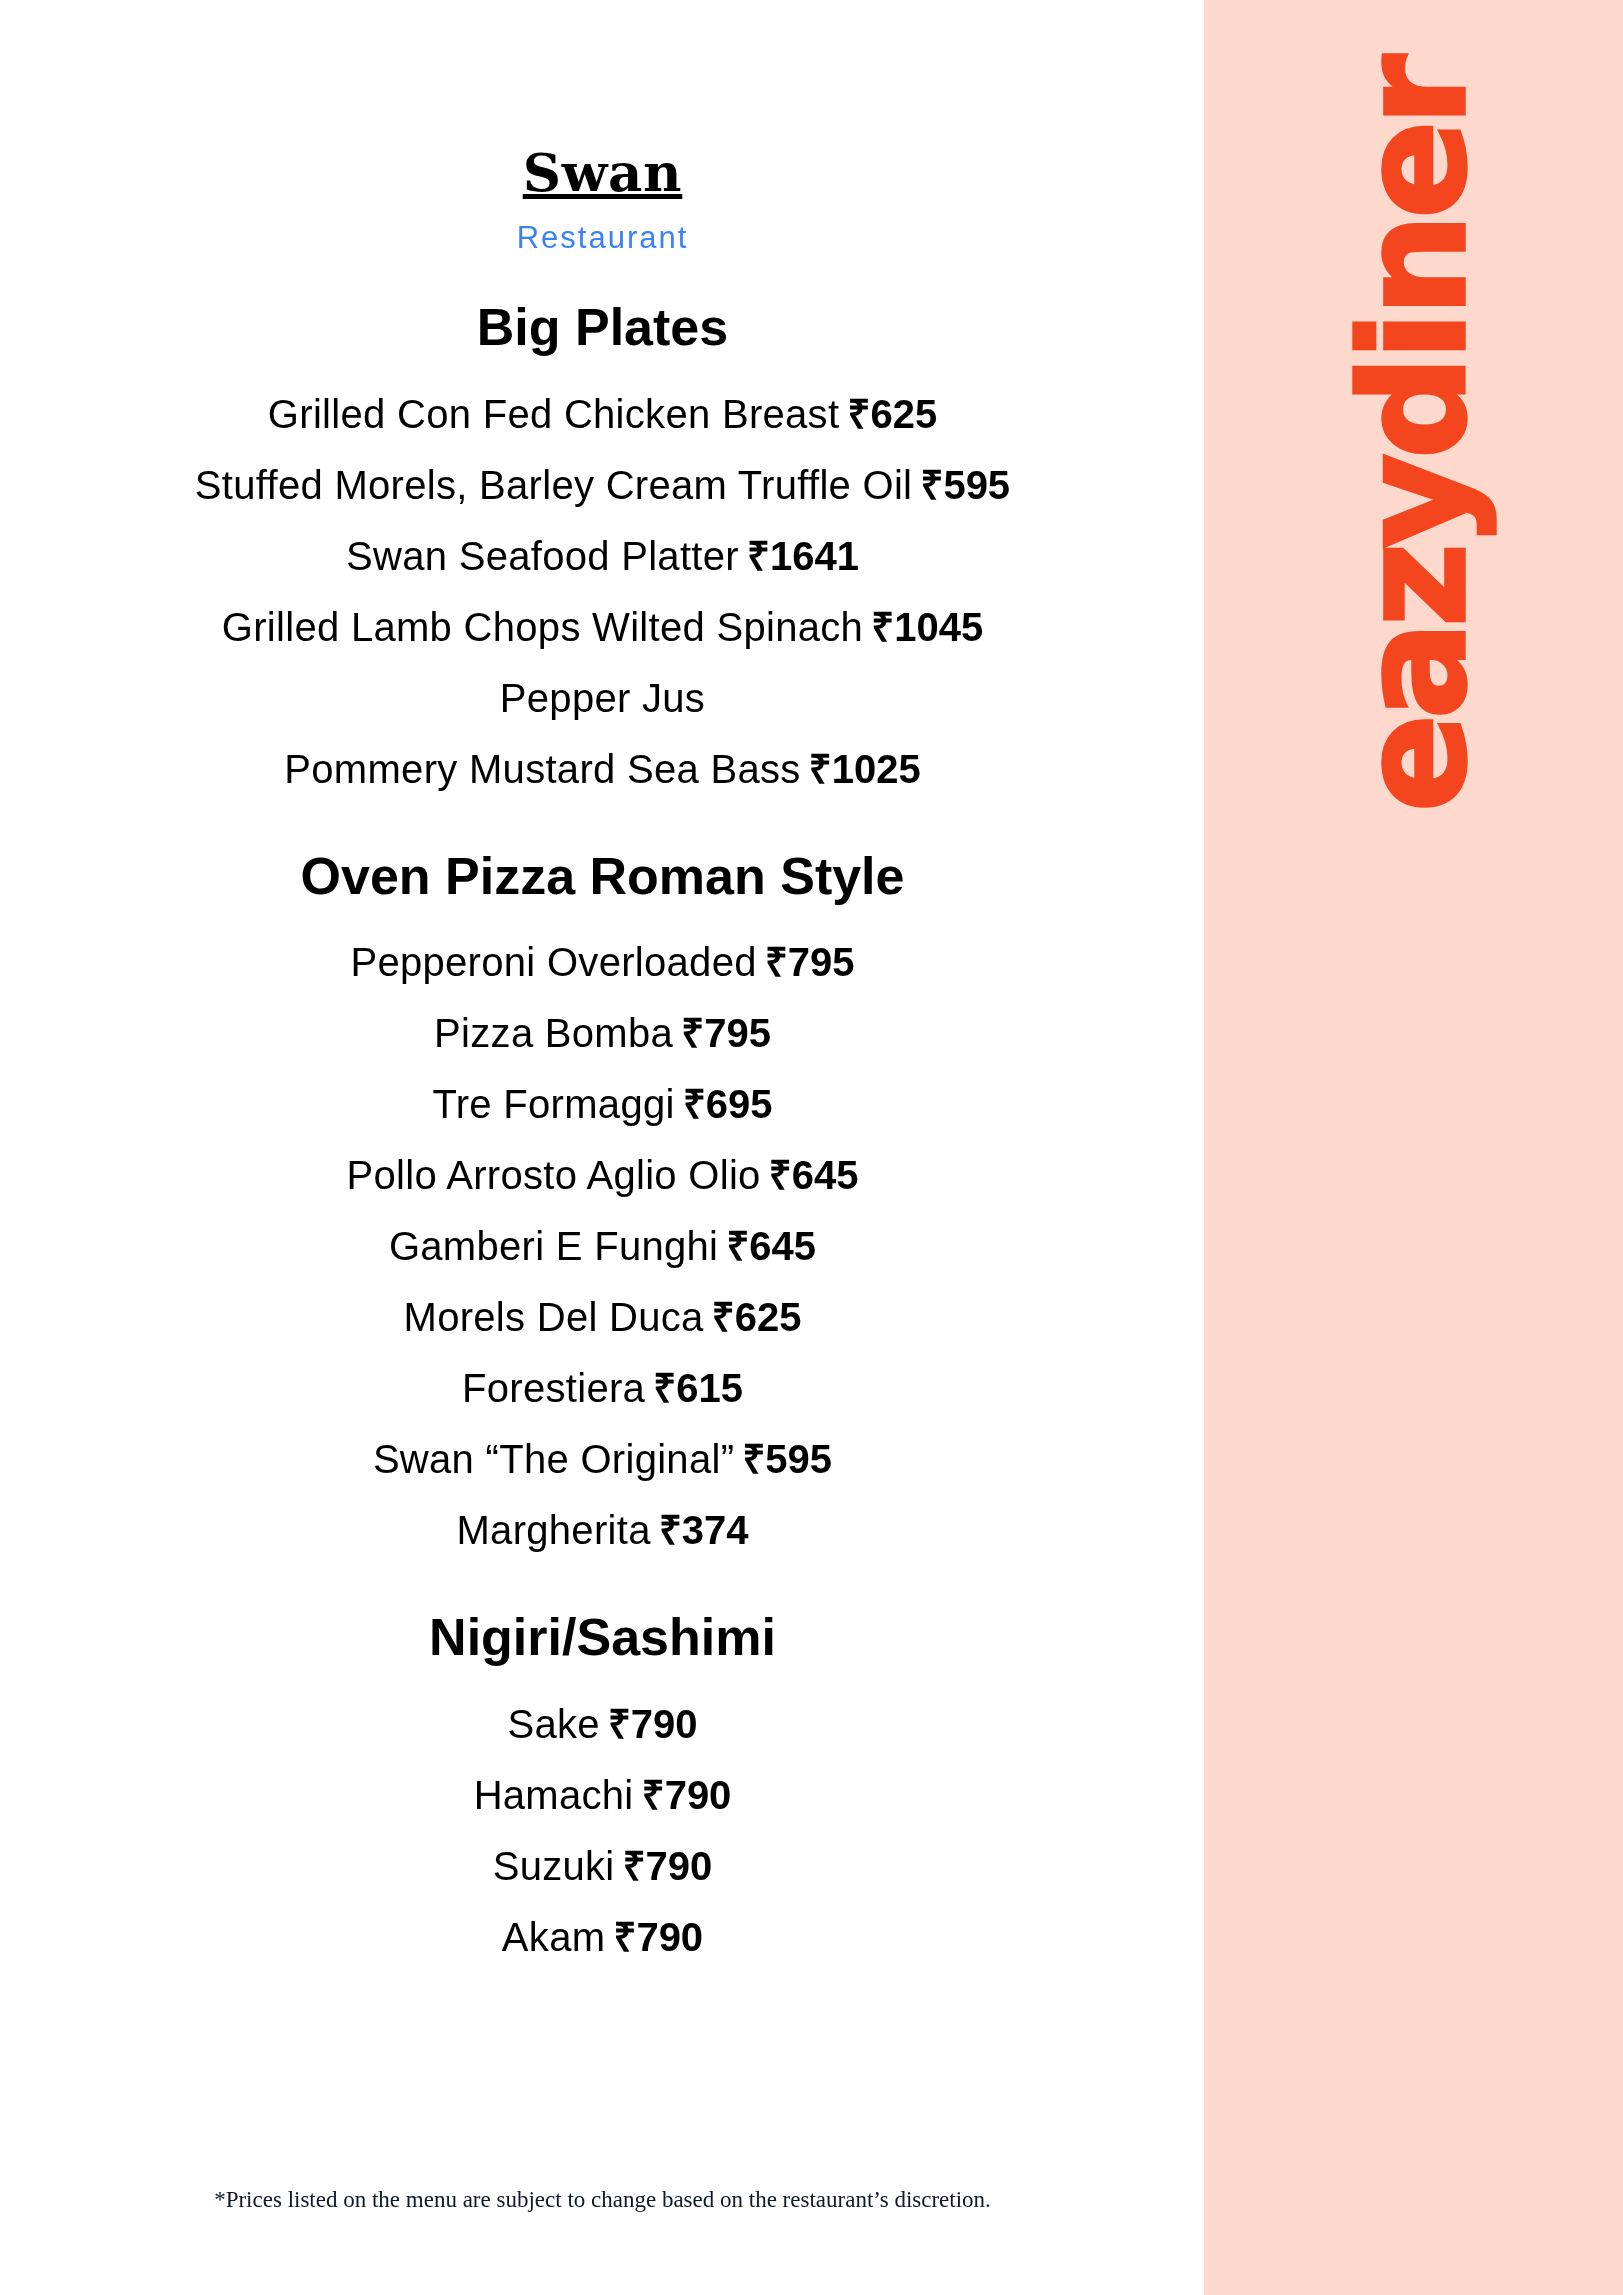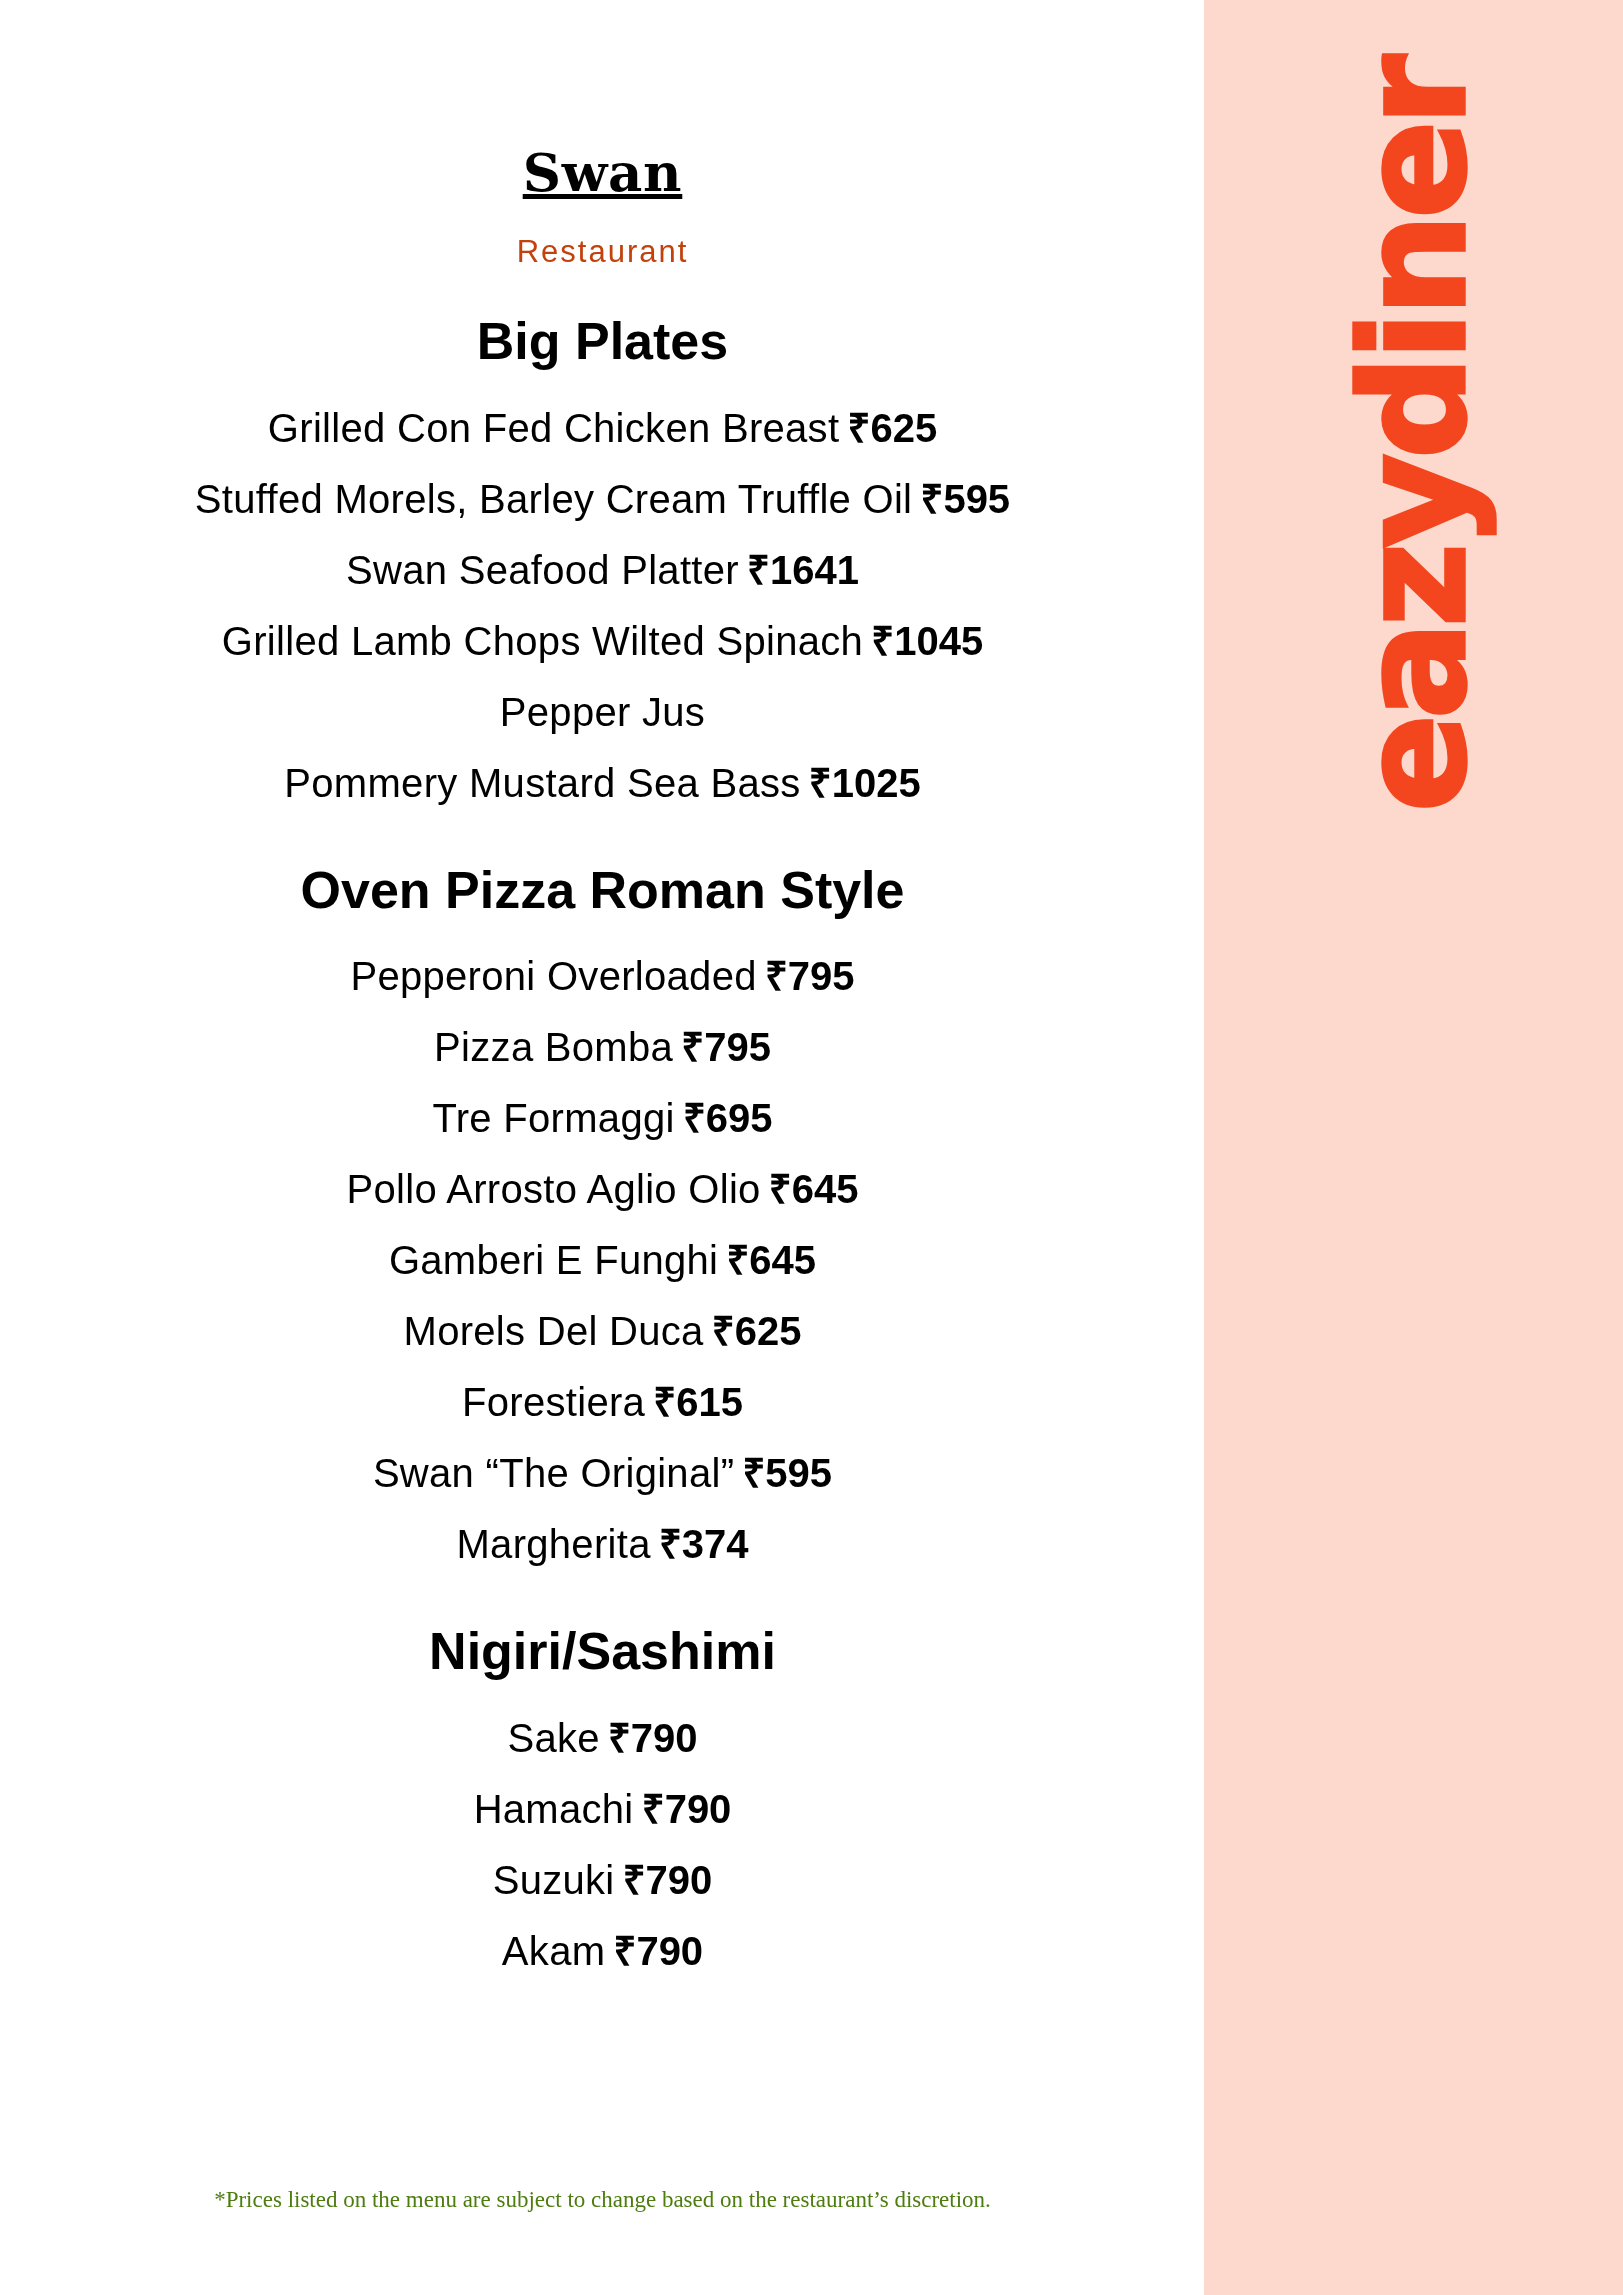--- a/index.html
+++ b/index.html
@@ -29,25 +29,25 @@
     font-family: "DejaVu Serif", serif;
     font-weight: 700;
     font-size: 53px;
     line-height: 64px;
     letter-spacing: 0.7px;
     margin: 0;
     text-decoration: underline;
   }
 
   .subtitle {
-    margin-top: 29px;
+    margin-top: 15px;
     font-size: 31px;
     font-weight: 300;
     letter-spacing: 2px;
-    color: #c2410c;
+    color: #3b82f6;
     line-height: 37px;
   }
 
   .section { margin-top: 41px; }
 
   .section-title {
     font-size: 52px;
     font-weight: 700;
     line-height: 61px;
     margin: 0 0 20.5px 0;
@@ -71,21 +71,21 @@
 
   .footer {
     position: absolute;
     top: 2186px;
     left: 0;
     width: 1205px;
     text-align: center;
     font-family: "Liberation Serif", serif;
     font-size: 23px;
     line-height: 27px;
-    color: #4d7c0f;
+    color: #0f172a;
   }
 
   
   .sidebar {
     position: absolute;
     top: 0;
     right: 0;
     width: 419px;
     height: 2295px;
     background: #fdd9cd;

